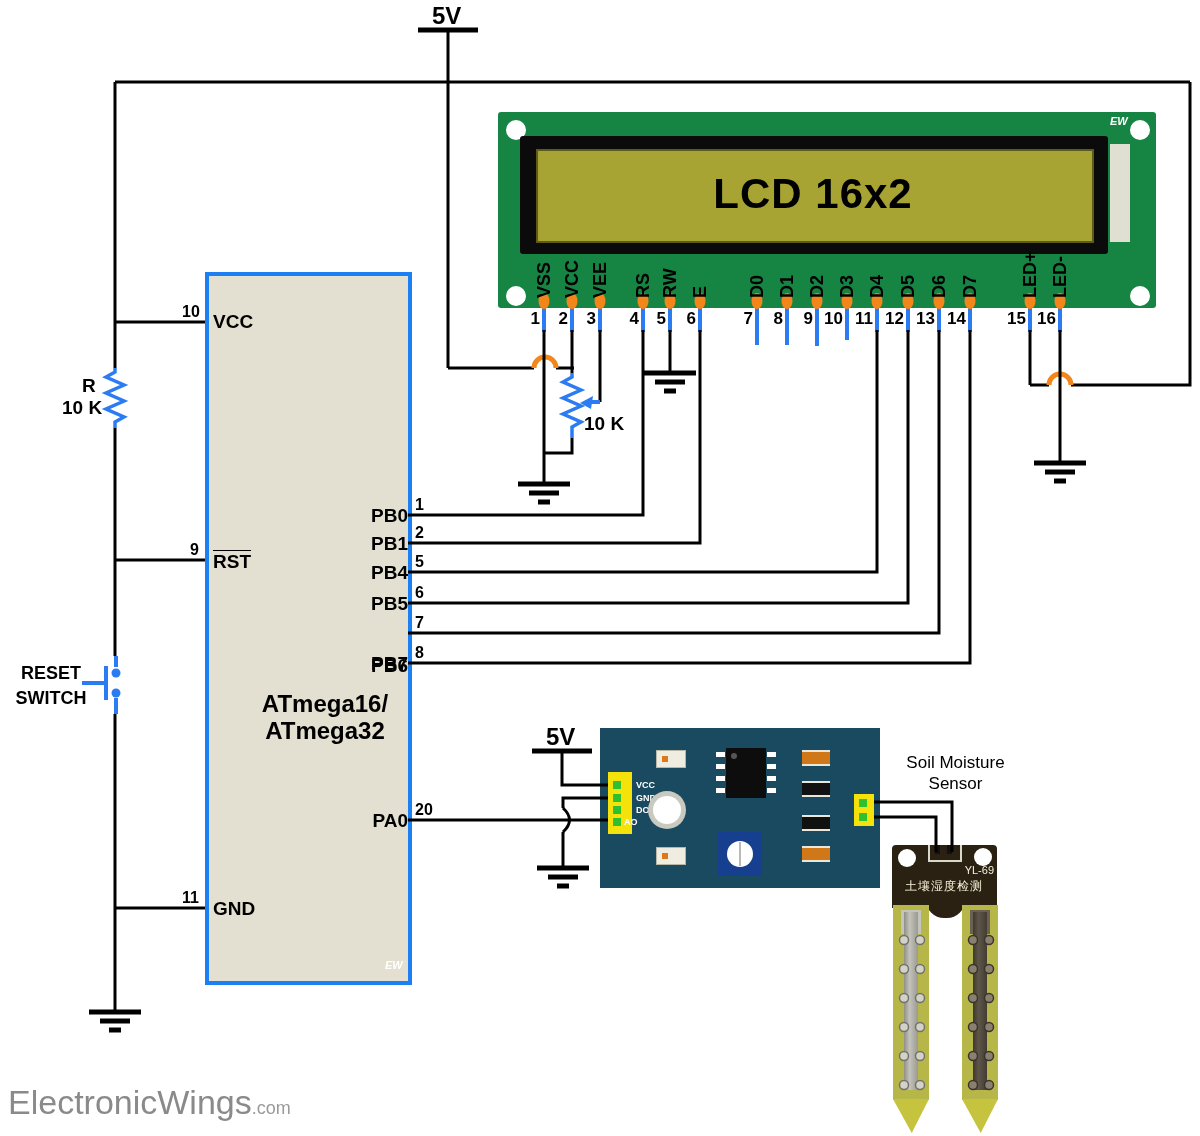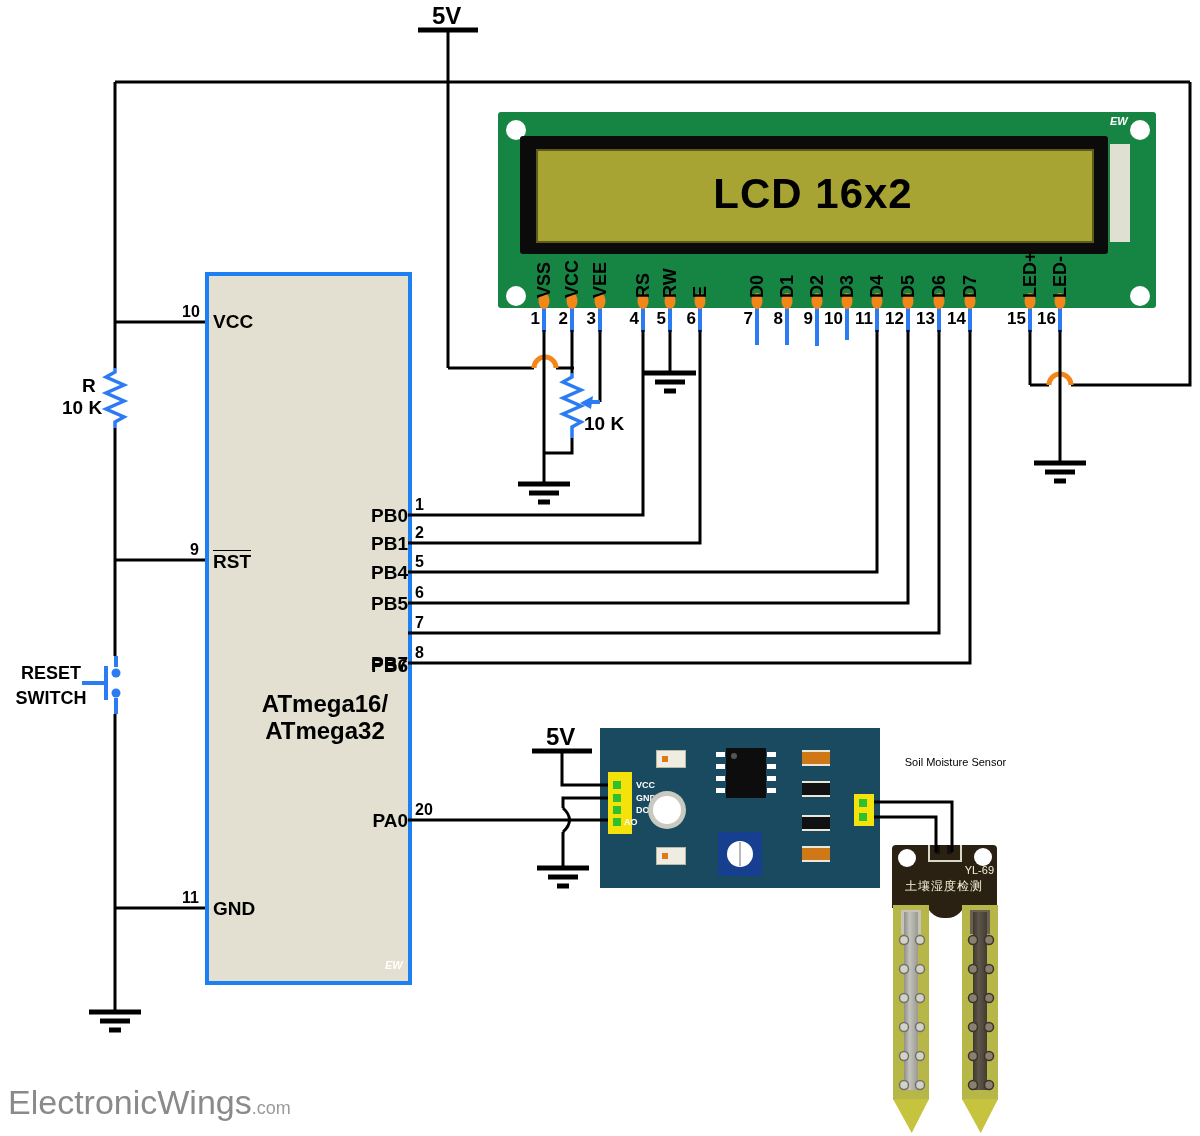--- a/index.html
+++ b/index.html
@@ -180,21 +180,21 @@
     <div class="abs smd-o" style="left:202px;top:118px;width:28px;height:12px;"></div>
     <div class="abs potbody" style="left:118px;top:104px;width:44px;height:44px;">
       <div class="abs potdial" style="left:9px;top:9px;width:26px;height:26px;"></div>
       <div class="abs" style="left:21px;top:10px;width:2px;height:24px;background:#b9b9b9;"></div>
     </div>
     <div class="abs hdr" style="left:254px;top:66px;width:20px;height:32px;"></div>
     <div class="abs pad" style="left:259px;top:71px;width:8px;height:8px;"></div>
     <div class="abs pad" style="left:259px;top:85px;width:8px;height:8px;"></div>
   </div>
 
-  <div class="label b" style="left:893px;top:752px;width:125px;text-align:center;font-weight:normal;font-size:11px;line-height:21px;">Soil Moisture Sensor</div>
+  <div class="label b" style="left:893px;top:752px;width:125px;text-align:center;font-weight:normal;font-size:17px;line-height:21px;">Soil Moisture Sensor</div>
   <div class="comp plate" style="left:892px;top:845px;width:105px;height:63px;border-radius:4px 4px 0 0;"></div>
   <div class="comp plate" style="left:926px;top:900px;width:39px;height:18px;border-radius:0 0 18px 18px;"></div>
   <div class="comp hole" style="left:898px;top:849px;width:18px;height:18px;"></div>
   <div class="comp hole" style="left:974px;top:848px;width:18px;height:18px;"></div>
   <div class="comp" style="left:928px;top:845px;width:30px;height:15px;border:2px solid #d8d8c8;border-top:none;">
     <div class="abs" style="left:5px;top:0px;width:5px;height:9px;background:#111;"></div>
     <div class="abs" style="left:17px;top:0px;width:5px;height:9px;background:#111;"></div>
   </div>
   <div class="label probe-txt" style="left:894px;top:864px;width:100px;font-size:11px;text-align:right;">YL-69</div>
   <div class="label probe-txt" style="left:894px;top:878px;width:100px;font-size:12px;letter-spacing:1px;">土壤湿度检测</div>

